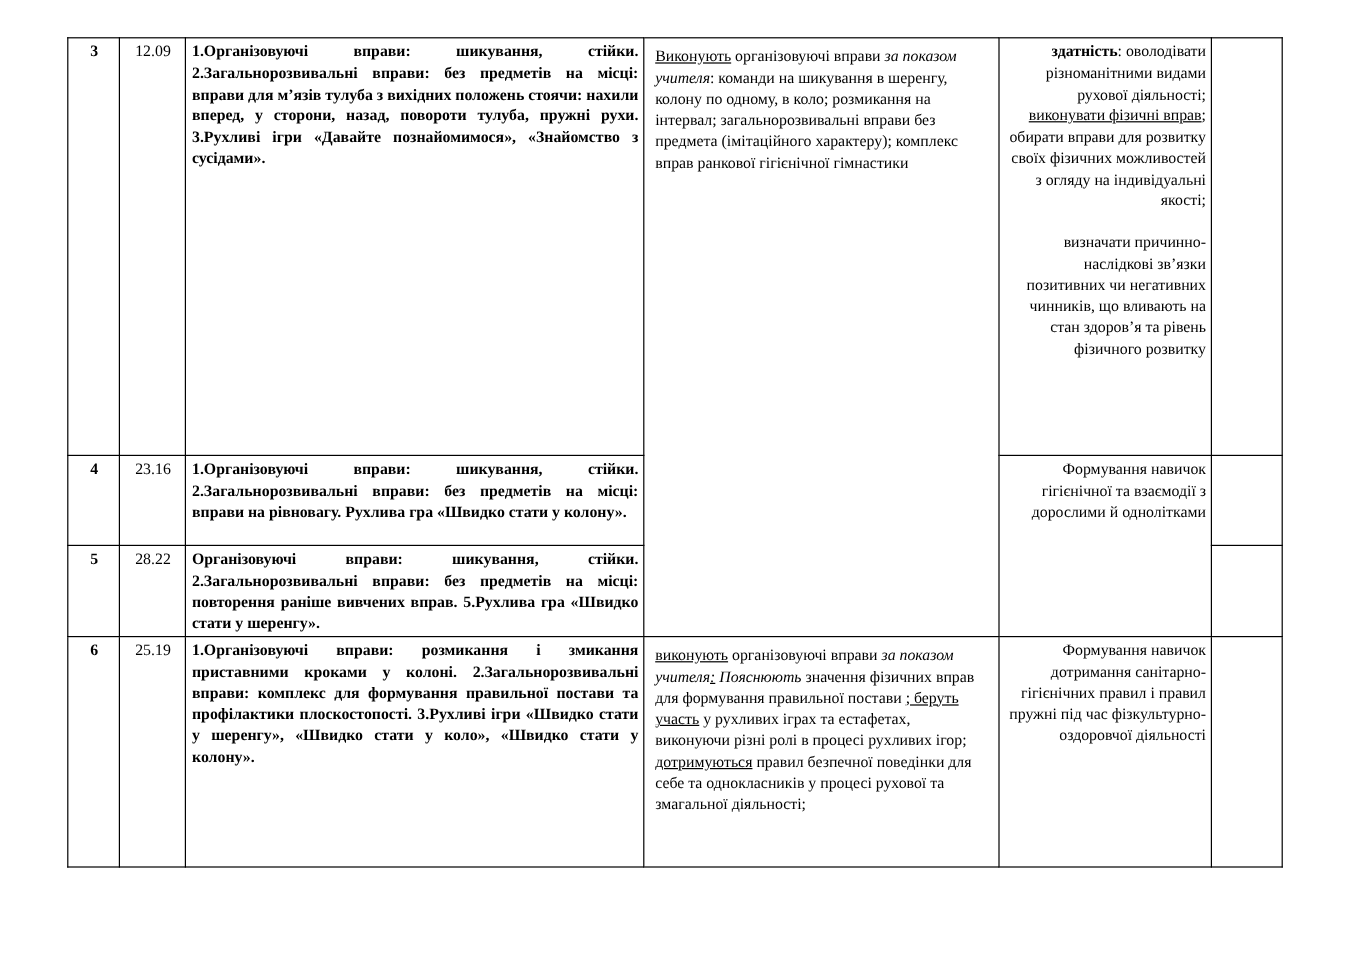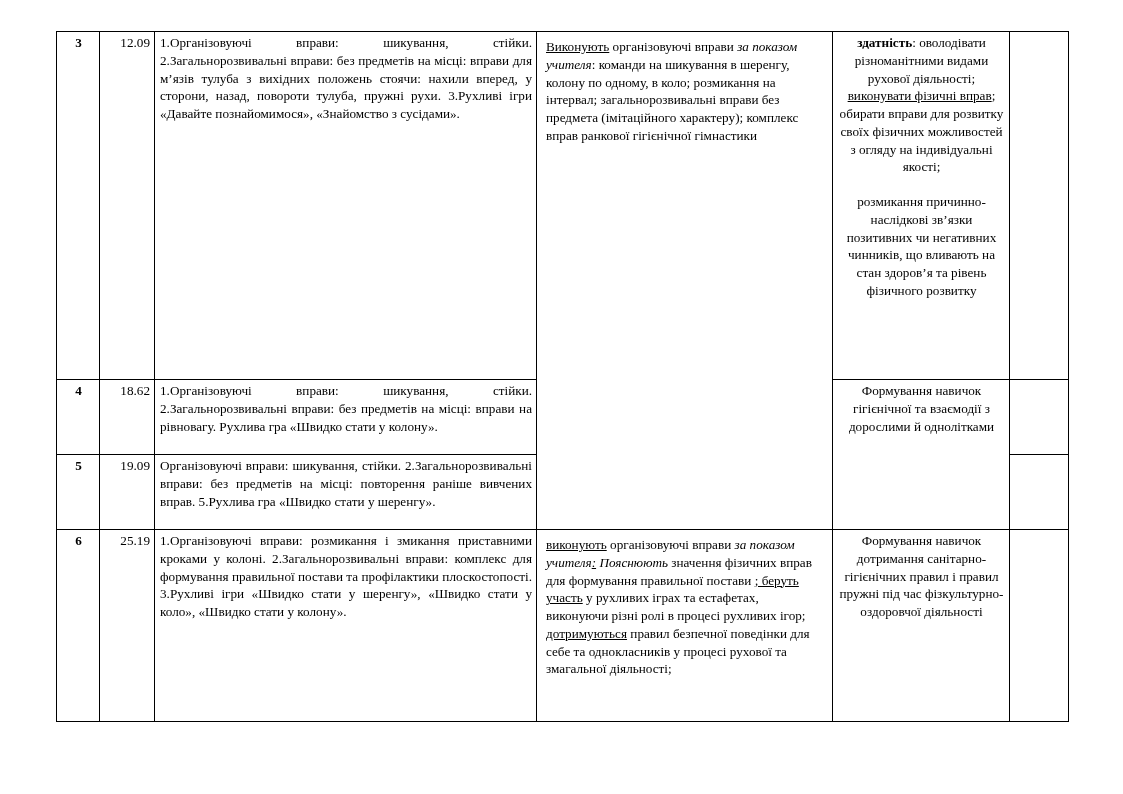--- a/index.html
+++ b/index.html
@@ -44,39 +44,39 @@
   col.c-res   { width: 177px; }
   col.c-note  { width: 59px; }
 
   td.num {
     text-align: center;
     font-weight: bold;
     font-size: 13.6px;
     padding-top: 3px;
   }
   td.date {
-    text-align: right;
+    text-align: center;
     font-size: 13.4px;
     padding-top: 3px;
   }
   td.content {
     text-align: justify;
     text-justify: inter-word;
     hyphens: none;
     padding-top: 3px;
   }
-  td.content p { margin: 0; }
+  td.content p { margin: 0; font-weight: bold; }
   td.activity {
     text-align: left;
     padding-top: 3px;
     line-height: 1.36;
   }
   td.activity p { margin: 4px; }
   td.result {
-    text-align: center;
+    text-align: right;
     padding-top: 3px;
     line-height: 1.36;
   }
   td.result p { margin: 0; }
   td.note { }
 
   .u { text-decoration: underline; }
   .i { font-style: italic; }
   .b { font-weight: bold; }
   .gap { display: block; height: 1.30em; }
@@ -102,40 +102,40 @@
         <td class="date">12.09</td>
         <td class="content">
           <p>1.Організовуючі вправи: шикування, стійки. 2.Загальнорозвивальні вправи: без предметів на місці: вправи для м’язів тулуба з вихідних положень стоячи: нахили вперед, у сторони, назад, повороти тулуба, пружні рухи. 3.Рухливі  ігри «Давайте познайомимося», «Знайомство з сусідами».</p>
         </td>
         <td class="activity" rowspan="3">
           <p><span class="u">Виконують</span><span> організовуючі вправи </span><span class="i">за показом учителя</span><span>: команди на шикування в шеренгу, колону по одному, в коло; розмикання на інтервал; загальнорозвивальні вправи без предмета (імітаційного характеру); комплекс вправ ранкової гігієнічної гімнастики</span></p>
         </td>
         <td class="result">
           <p><span class="b">здатність</span><span>: оволодівати різноманітними видами рухової діяльності;</span> <span class="u">виконувати фізичні вправ</span><span>;</span> <span>обирати вправи для розвитку своїх фізичних можливостей з огляду на індивідуальні якості;</span></p>
           <span class="gap"></span>
-          <p>розмикання причинно-наслідкові зв’язки позитивних чи негативних чинників, що вливають на стан здоров’я та рівень фізичного розвитку</p>
+          <p>визначати причинно-наслідкові зв’язки позитивних чи негативних чинників, що вливають на стан здоров’я та рівень фізичного розвитку</p>
         </td>
         <td class="note"></td>
       </tr>
 
       <tr style="height:75px;">
         <td class="num">4</td>
-        <td class="date">18.62</td>
+        <td class="date">23.16</td>
         <td class="content">
           <p>1.Організовуючі вправи: шикування, стійки. 2.Загальнорозвивальні вправи: без предметів на місці: вправи на рівновагу. Рухлива гра «Швидко стати у колону».</p>
         </td>
         <td class="result" rowspan="2">
           <p>Формування навичок гігієнічної та взаємодії з дорослими й однолітками</p>
         </td>
         <td class="note"></td>
       </tr>
 
       <tr style="height:75px;">
         <td class="num">5</td>
-        <td class="date">19.09</td>
+        <td class="date">28.22</td>
         <td class="content">
           <p>Організовуючі вправи: шикування, стійки. 2.Загальнорозвивальні вправи: без предметів на місці: повторення раніше вивчених вправ. 5.Рухлива гра «Швидко стати у шеренгу».</p>
         </td>
         <td class="note"></td>
       </tr>
 
       <tr style="height:192px;">
         <td class="num">6</td>
         <td class="date">25.19</td>
         <td class="content">

